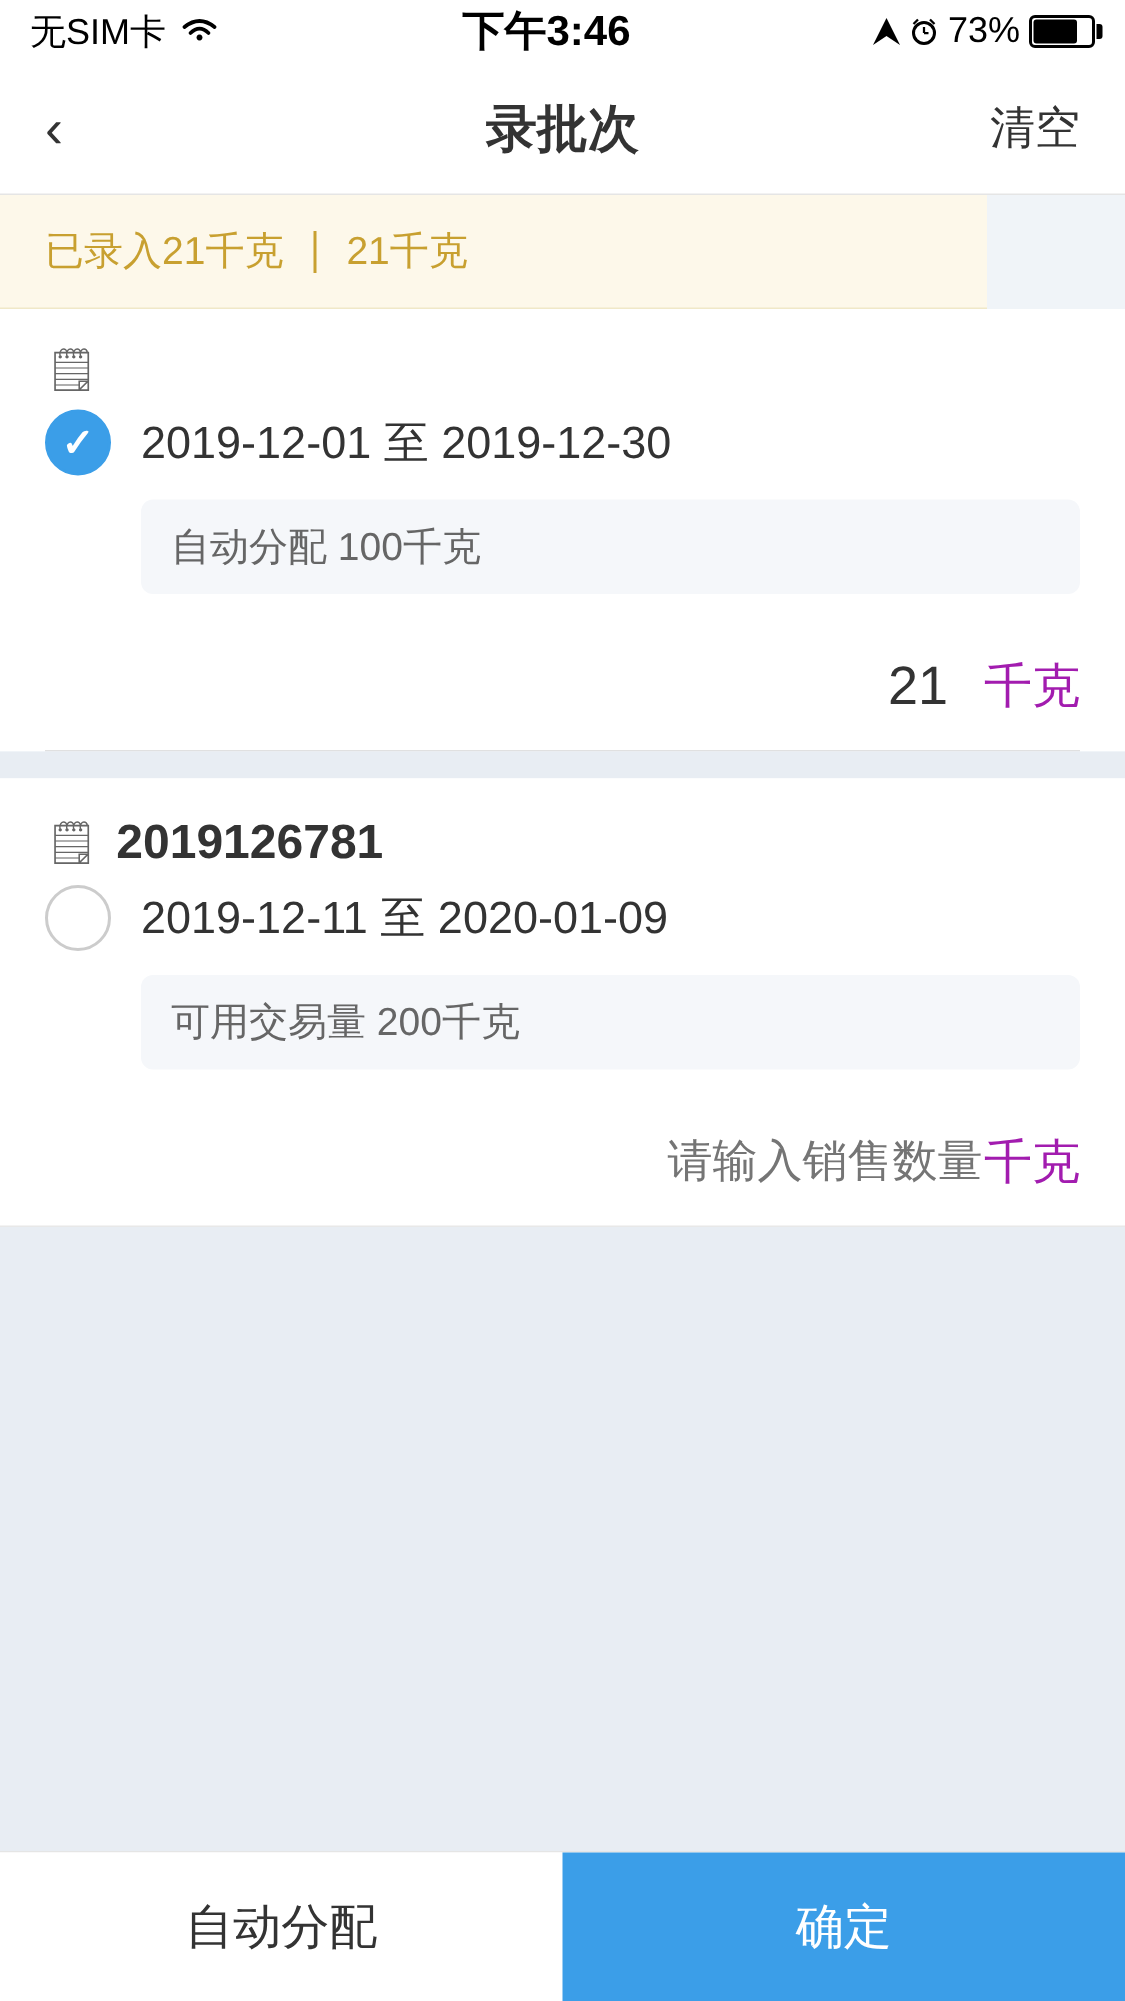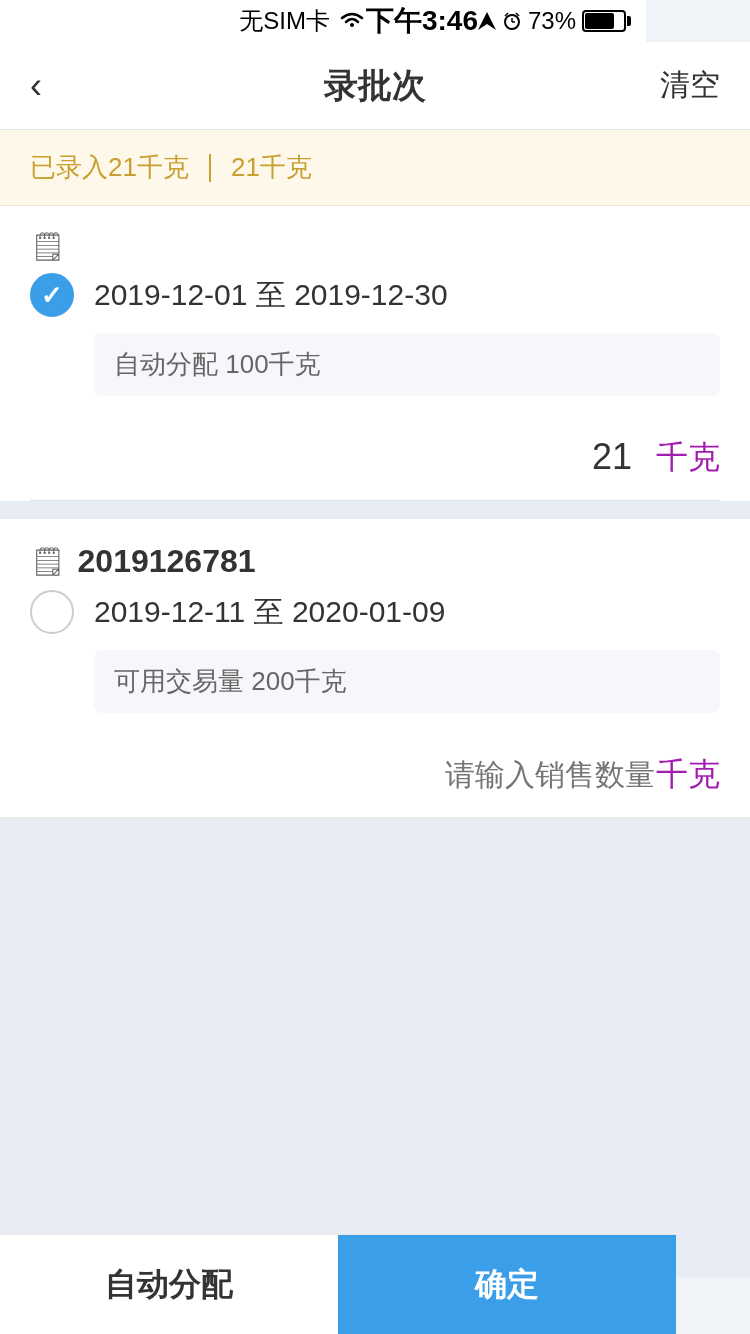--- a/index.html
+++ b/index.html
@@ -7,26 +7,26 @@
     body {
       width: 750px;
       min-height: 1334px;
       font-family: -apple-system, "PingFang SC", "Helvetica Neue", Arial, sans-serif;
       background: #f0f4f8;
       font-size: 28px;
     }
 
     
     .status-bar {
-      width: 646px;
+      width: 750px;
       height: 42px;
       background: #fff;
       display: flex;
       align-items: center;
-      justify-content: flex-end;
+      justify-content: space-between;
       padding: 0 20px;
       font-size: 24px;
       color: #000;
     }
     .status-left {
       display: flex;
       align-items: center;
       gap: 8px;
     }
     .status-center {
@@ -89,21 +89,21 @@
       color: #333;
     }
     .nav-clear {
       font-size: 30px;
       color: #333;
       cursor: pointer;
     }
 
     
     .info-banner {
-      width: 750px;
+      width: 658px;
       background: #fdf8ea;
       padding: 20px 30px;
       display: flex;
       align-items: center;
       gap: 20px;
       border-bottom: 1px solid #f0e8c8;
     }
     .info-item {
       font-size: 26px;
       color: #c8a030;
@@ -224,26 +224,25 @@
     .content-area {
       flex: 1;
       background: #e8edf3;
       height: 460px;
     }
 
     
     .bottom-bar {
       position: fixed;
       bottom: 0;
-      width: 676px;
+      width: 750px;
       height: 100px;
       display: flex;
       background: #fff;
       border-top: 1px solid #e5e5e5;
-      font-weight: bold;
     }
     .btn-auto {
       flex: 1;
       display: flex;
       align-items: center;
       justify-content: center;
       font-size: 32px;
       color: #333;
       background: #fff;
       cursor: pointer;

